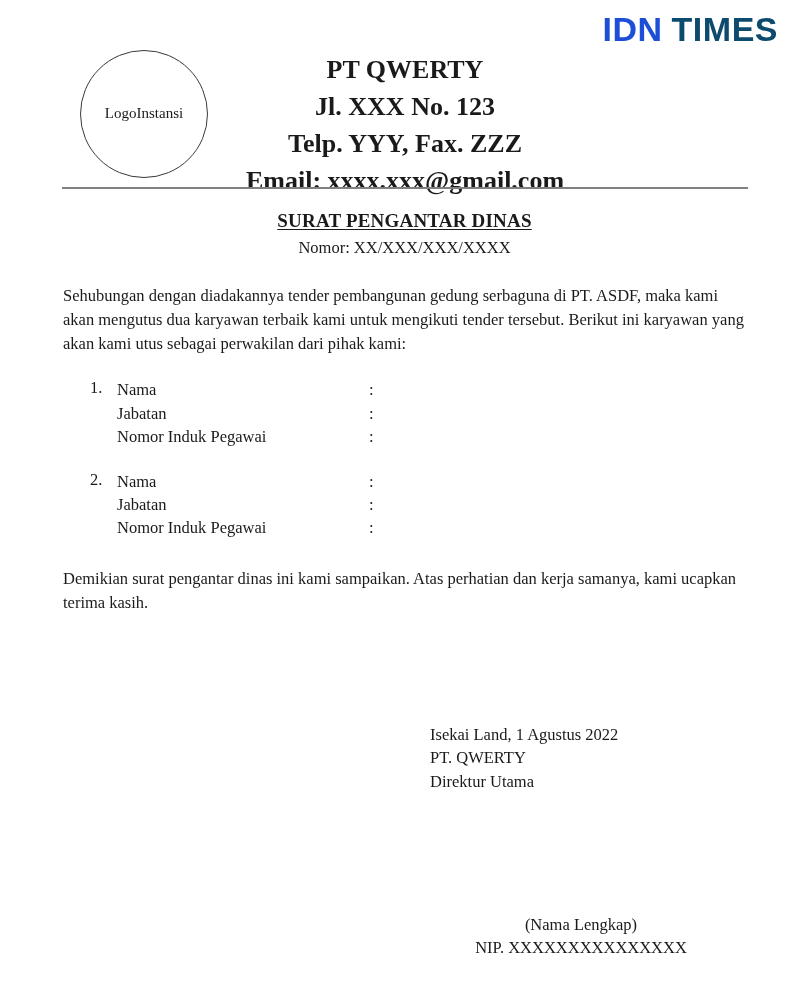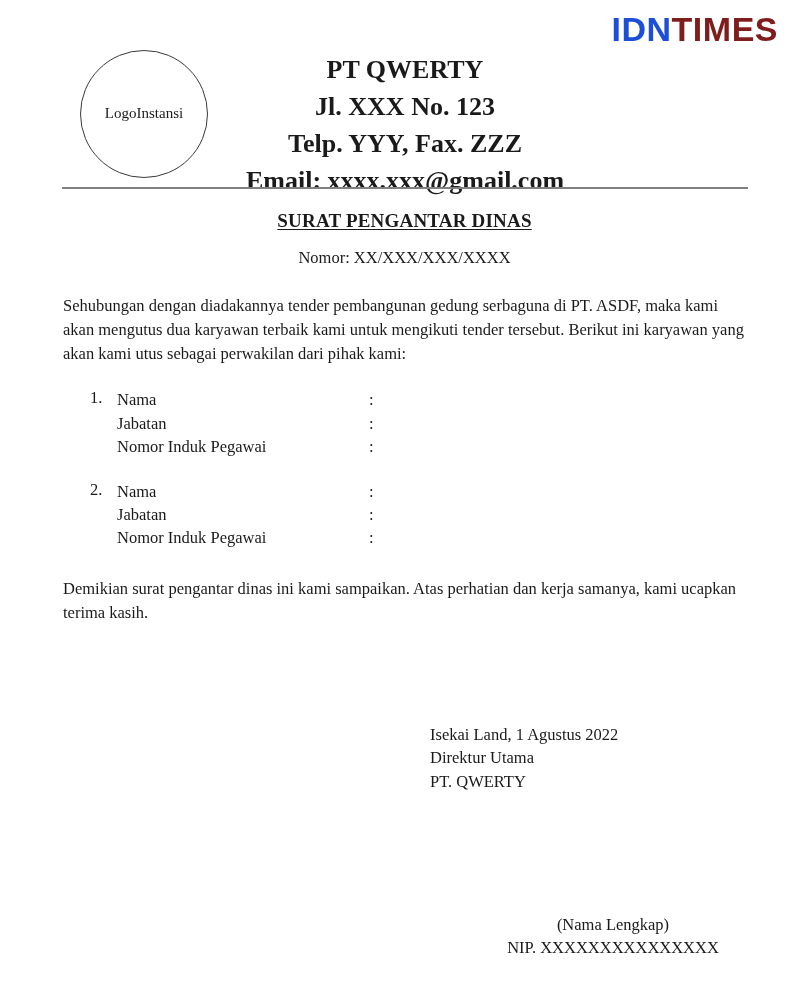--- a/index.html
+++ b/index.html
@@ -22,21 +22,21 @@
     top: 12px;
     right: 22px;
     font-family: "Liberation Sans", sans-serif;
     font-weight: bold;
     font-size: 34px;
     letter-spacing: 0.5px;
     line-height: 1;
     white-space: nowrap;
   }
   .brand-idn { color: #1d4ed8; }
-  .brand-times { color: #7f1d1d; }
+  .brand-times { color: #0c4a6e; margin-left: 9px; }
 
   
   .letterhead {
     position: absolute;
     top: 50px;
     left: 62px;
     right: 52px;
     height: 130px;
   }
   .logo-circle {
@@ -88,21 +88,21 @@
   .title-block { text-align: center; }
   .doc-title {
     font-weight: bold;
     font-size: 19px;
     text-decoration: underline;
     text-underline-offset: 2px;
     letter-spacing: 0.2px;
   }
   .doc-number {
     font-size: 16.5px;
-    margin-top: 16px;
+    margin-top: 6px;
   }
 
   .para {
     font-size: 16.5px;
     line-height: 1.46;
     text-align: left;
   }
   .para-intro { margin-top: 26px; }
   .para-hope  { margin-top: 28px; }
   .para-close { margin-top: 27px; }
@@ -138,21 +138,21 @@
     top: 723px;
     left: 430px;
     width: 318px;
     text-align: left;
     font-size: 16.5px;
     line-height: 1.42;
   }
   .sign-bottom {
     position: absolute;
     top: 913px;
-    left: 454px;
+    left: 422px;
     width: 318px;
     text-align: center;
     font-size: 16.5px;
     line-height: 1.42;
   }
 </style>
 </head>
 <body>
 
 <div class="brand">
@@ -225,20 +225,20 @@
 
   </div>
 
 
   <div class="para para-close">Demikian surat pengantar dinas ini kami sampaikan. Atas perhatian dan kerja samanya, kami ucapkan terima kasih.</div>
 
 </div>
 
 <div class="sign-top">
   <div>Isekai Land, 1 Agustus 2022</div>
+  <div>PT. QWERTY</div>
   <div>Direktur Utama</div>
-  <div>PT. QWERTY</div>
 </div>
 
 <div class="sign-bottom">
   <div>(Nama Lengkap)</div>
   <div>NIP. XXXXXXXXXXXXXXX</div>
 </div>
 
 </body></html>

